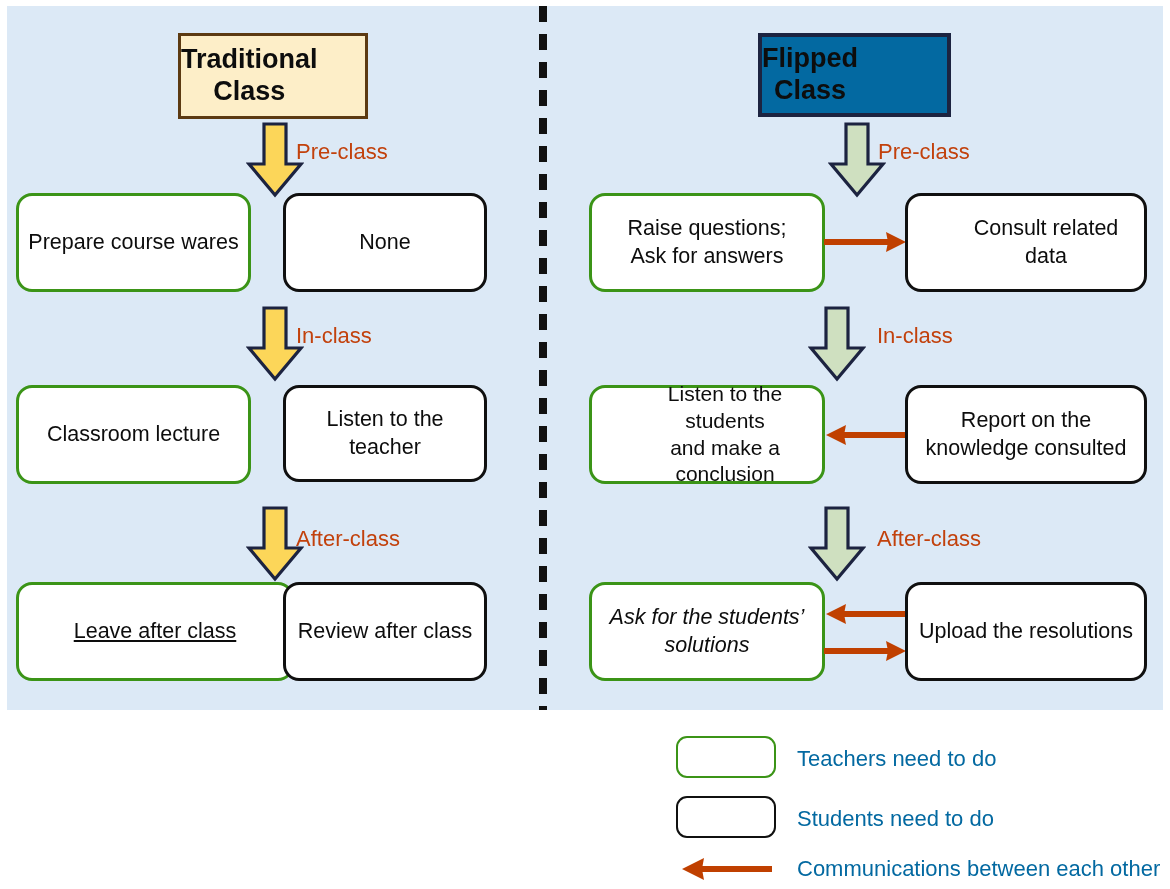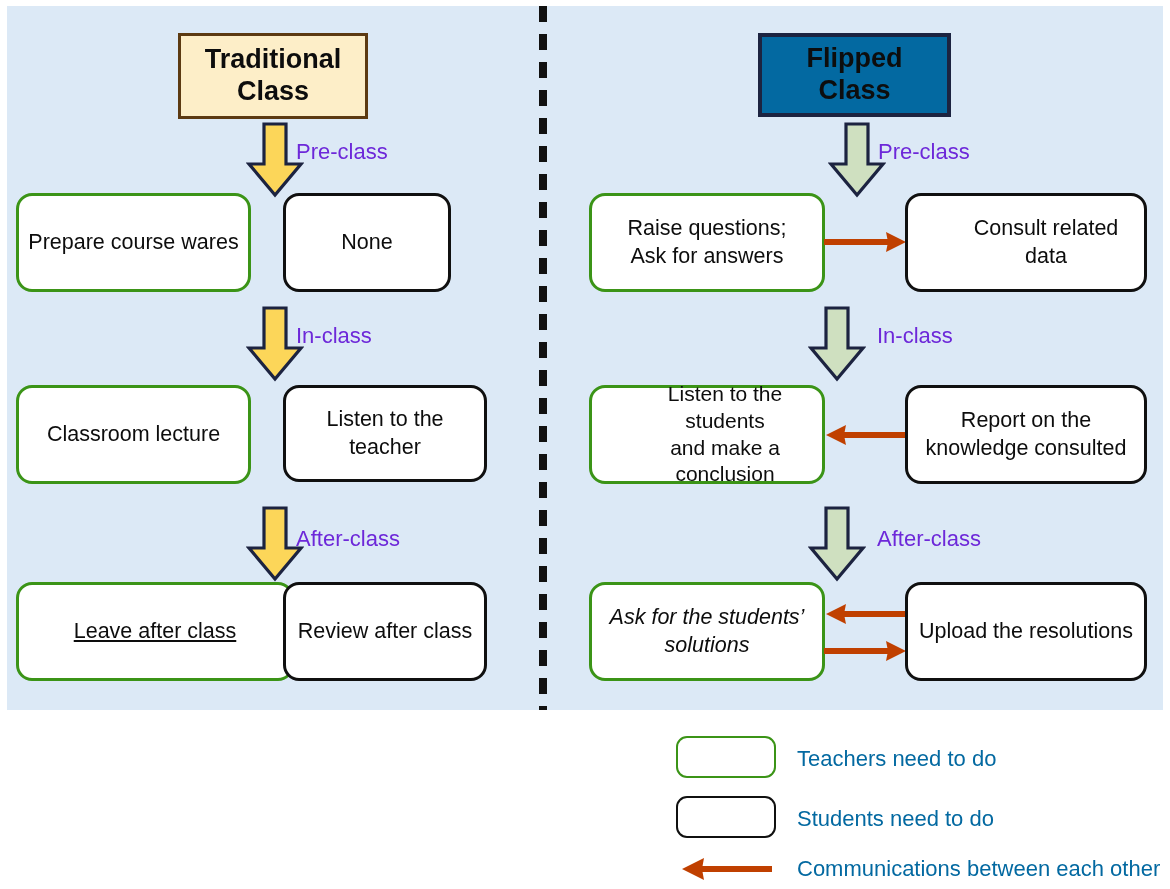--- a/index.html
+++ b/index.html
@@ -37,21 +37,20 @@
     background-image: repeating-linear-gradient(
         to bottom,
         #111111 0px, #111111 16px,
         rgba(0,0,0,0) 16px, rgba(0,0,0,0) 28px);
   }
   
   .header-box {
     position: absolute;
     display: flex;
     align-items: center;
-    justify-content: center;
     text-align: center;
     font-weight: bold;
     font-size: 27px;
     line-height: 1.18;
     color: #0d0d0d;
     box-sizing: border-box;
   }
   .header-traditional {
     left: 178px; top: 33px; width: 190px; height: 86px;
     background: #fdeec8;
@@ -81,21 +80,21 @@
   .pbox.student { border: 3px solid #101010; }
 
   
   .blockarrow {
     position: absolute;
   }
   
   .stage-label {
     position: absolute;
     font-size: 22px;
-    color: #6d28d9;
+    color: #c2410c;
     white-space: nowrap;
   }
   
   .commarrow { position: absolute; }
   .legend-swatch {
     position: absolute;
     box-sizing: border-box;
     background: #ffffff;
     border-radius: 11px;
   }
@@ -152,21 +151,21 @@
 
   <div class="stage-label" style="left:296px; top:139px;">Pre-class</div>
   <div class="stage-label" style="left:296px; top:323px;">In-class</div>
   <div class="stage-label" style="left:296px; top:526px;">After-class</div>
 
   <div class="stage-label" style="left:878px; top:139px;">Pre-class</div>
   <div class="stage-label" style="left:877px; top:323px;">In-class</div>
   <div class="stage-label" style="left:877px; top:526px;">After-class</div>
 
   <div class="pbox teacher" style="left:16px; top:193px; width:235px; height:99px;">Prepare course wares</div>
-  <div class="pbox student" style="left:283px; top:193px; width:168px; height:99px;">None</div>
+  <div class="pbox student" style="left:283px; top:193px; width:204px; height:99px;">None</div>
 
   <div class="pbox teacher" style="left:16px; top:385px; width:235px; height:99px;">Classroom lecture</div>
   <div class="pbox student" style="left:283px; top:385px; width:204px; height:97px;">
     <div>
       <span>Listen to the</span><br>
       <span>teacher</span>
     </div>
   </div>
 
   <div class="pbox teacher" style="left:16px; top:582px; width:278px; height:99px;text-decoration:underline;">Leave after class</div>

